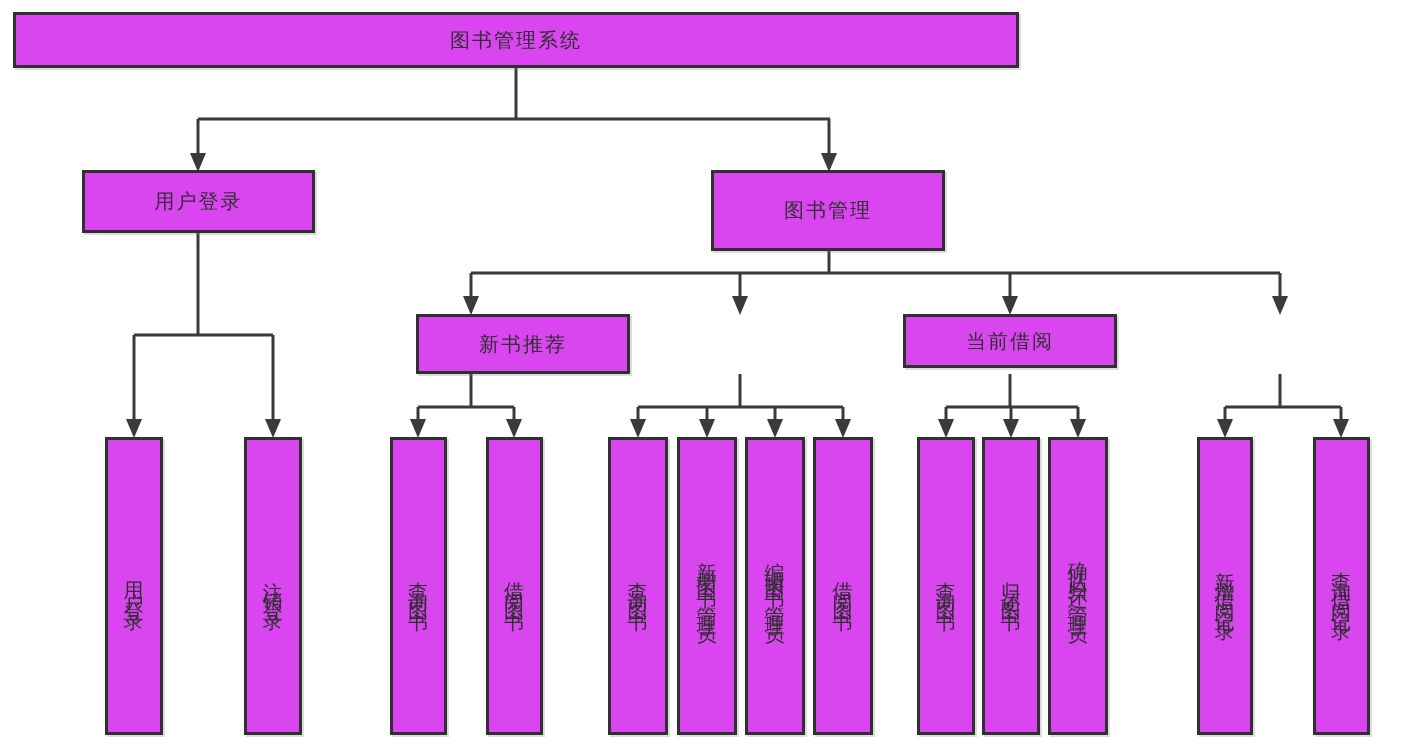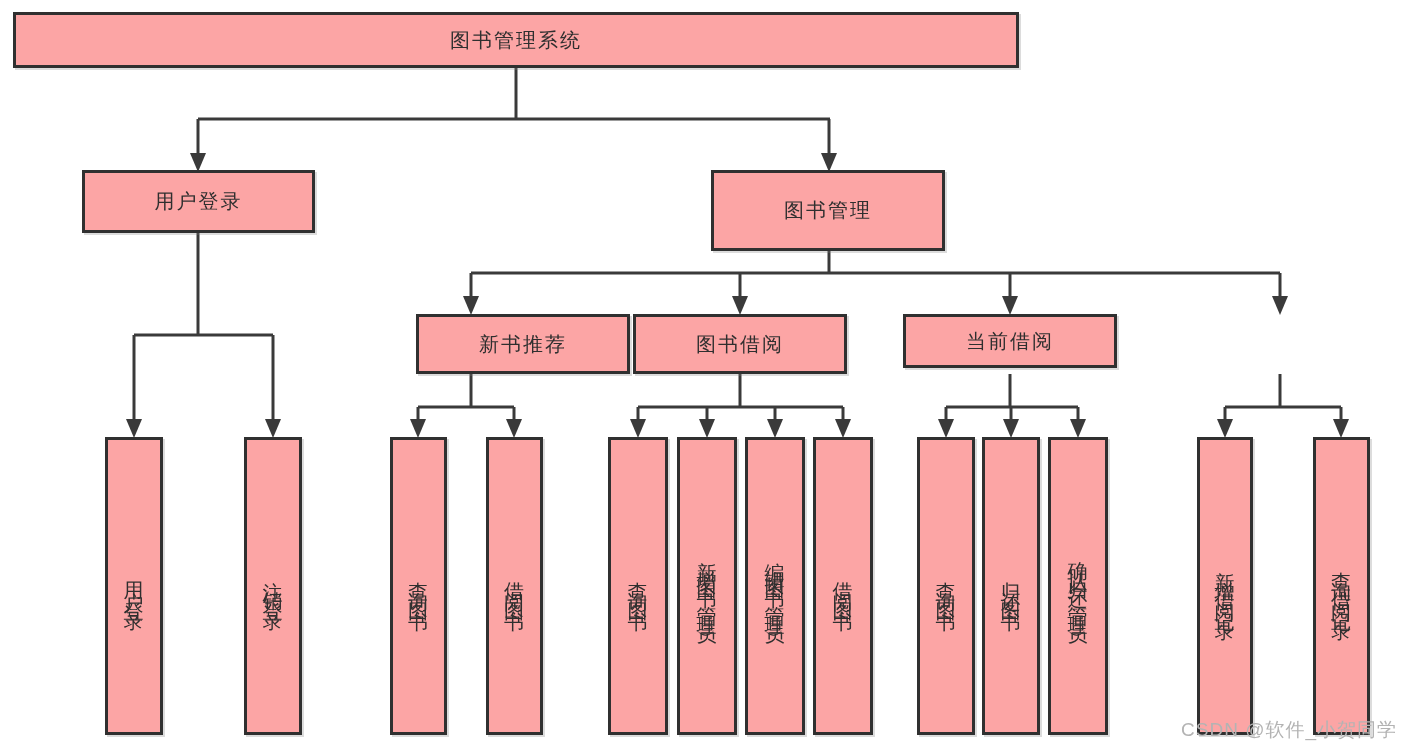--- a/index.html
+++ b/index.html
@@ -25,21 +25,21 @@
     stroke: var(--line, #3a3a3a);
     stroke-width: 3;
   }
   #connectors path {
     fill: var(--line, #3a3a3a);
     stroke: none;
   }
   .box {
     position: absolute;
     box-sizing: border-box;
-    background: #fca5a5;
+    background: #d946ef;
     border: 3px solid var(--border, #303030);
     box-shadow: 2px 2px 0 rgba(130,130,130,0.28);
     display: flex;
     align-items: center;
     justify-content: center;
     color: var(--text, #2f2f2f);
     font-size: 20px;
   }
   .hlabel {
     white-space: nowrap;
@@ -146,23 +146,20 @@
   <div class="box" style="left:82px; top:170px; width:233px; height:63px;">
     <span class="hlabel">用户登录</span>
   </div>
   <div class="box" style="left:711px; top:170px; width:234px; height:81px;">
     <span class="hlabel">图书管理</span>
   </div>
 
   <div class="box" style="left:368px; top:314px; width:214px; height:60px;margin-left:48px;">
     <span class="hlabel">新书推荐</span>
   </div>
-  <div class="box" style="left:633px; top:314px; width:214px; height:60px;">
-    <span class="hlabel">图书借阅</span>
-  </div>
   <div class="box" style="left:903px; top:314px; width:214px; height:54px;">
     <span class="hlabel">当前借阅</span>
   </div>
 
   <div class="box vbox" style="left:105px; top:437px; width:58px; height:298px;">
     <span class="vlabel">用户登录</span>
   </div>
   <div class="box vbox" style="left:244px; top:437px; width:58px; height:298px;">
     <span class="vlabel">注销登录</span>
   </div>
@@ -197,15 +194,14 @@
     <span class="vlabel">确认归还（管理员）</span>
   </div>
 
   <div class="box vbox" style="left:1197px; top:437px; width:56px; height:298px;">
     <span class="vlabel">新增借阅记录</span>
   </div>
   <div class="box vbox" style="left:1313px; top:437px; width:57px; height:298px;">
     <span class="vlabel">查询借阅记录</span>
   </div>
 
-  <div id="watermark">CSDN @软件_小贺同学</div>
 
 </div>
 
 </body></html>

